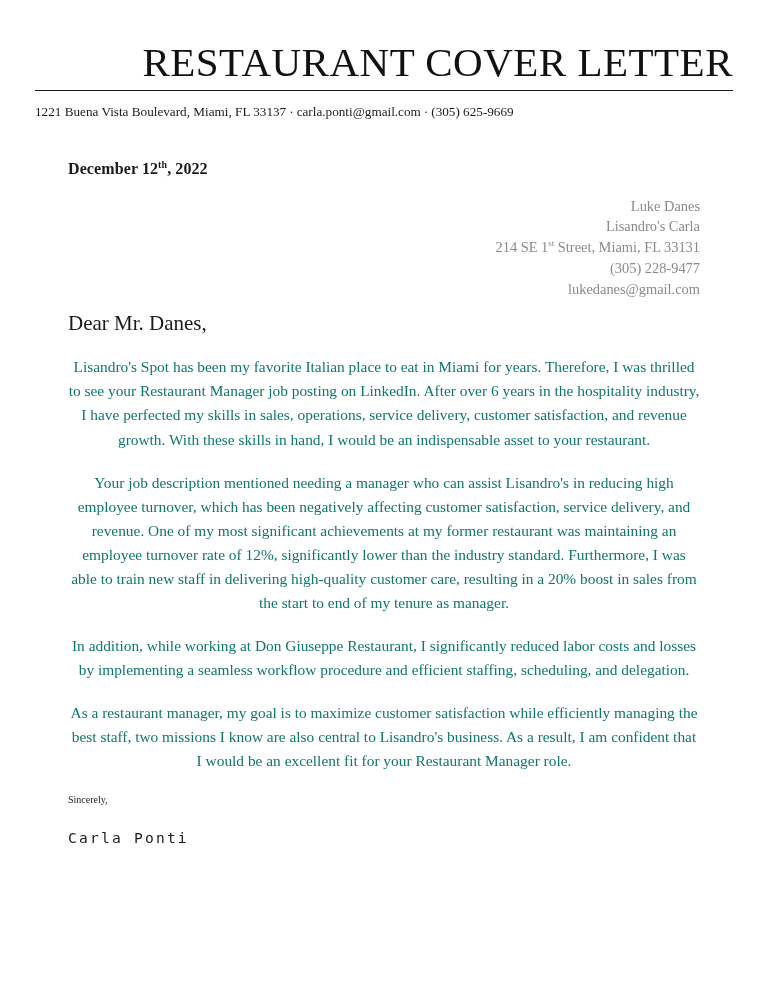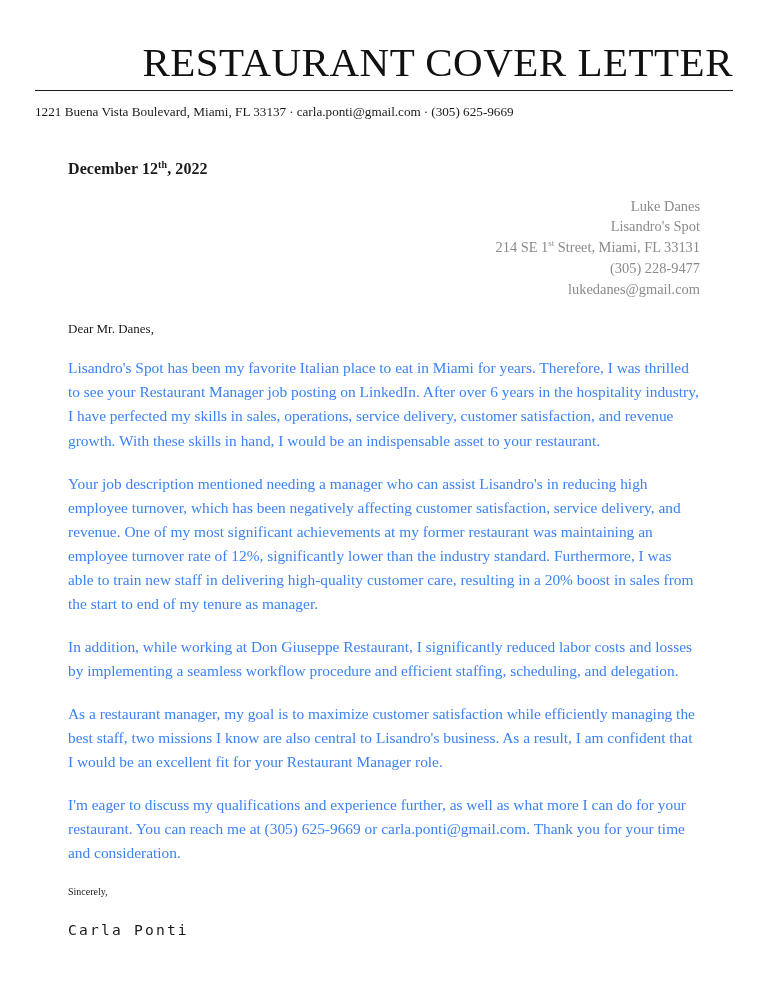--- a/index.html
+++ b/index.html
@@ -76,30 +76,30 @@
     margin-top: 18px;
     font-size: 14.4px;
     line-height: 1.44;
     color: #8a8a8a;
     text-align: right;
   }
   .recipient div {
     white-space: nowrap;
   }
   .salutation {
-    margin-top: 22px;
-    font-size: 13px;
+    margin-top: 12px;
+    font-size: 21px;
     color: #1a1a1a;
   }
   .para {
     margin-top: 19px;
     font-size: 15.4px;
     line-height: 1.56;
-    color: #3b82f6;
-    text-align: left;
+    color: #0f766e;
+    text-align: center;
   }
   .closing {
     margin-top: 21px;
     font-size: 10px;
     color: #1a1a1a;
   }
   .signature {
     margin-top: 24px;
     font-family: "DejaVu Sans Mono", "Liberation Mono", monospace;
     font-size: 14.6px;
@@ -119,32 +119,31 @@
       <span>1221 Buena Vista Boulevard, Miami, FL 33137</span><span class="contact-sep">·</span><span>carla.ponti@gmail.com</span><span class="contact-sep">·</span><span>(305) 625-9669</span>
     </div>
   </div>
 
   <div class="content">
 
     <div class="date-line"><span>December 12</span><sup>th</sup><span>, 2022</span></div>
 
     <div class="recipient">
       <div>Luke Danes</div>
-      <div>Lisandro's Spot</div>
+      <div>Lisandro's Carla</div>
       <div><span>214 SE 1</span><sup>st</sup><span> Street, Miami, FL 33131</span></div>
       <div>(305) 228-9477</div>
       <div>lukedanes@gmail.com</div>
     </div>
 
     <div class="salutation">Dear Mr. Danes,</div>
 
     <p class="para">Lisandro's Spot has been my favorite Italian place to eat in Miami for years. Therefore, I was thrilled to see your Restaurant Manager job posting on LinkedIn. After over 6 years in the hospitality industry, I have perfected my skills in sales, operations, service delivery, customer satisfaction, and revenue growth. With these skills in hand, I would be an indispensable asset to your restaurant.</p>
     <p class="para">Your job description mentioned needing a manager who can assist Lisandro's in reducing high employee turnover, which has been negatively affecting customer satisfaction, service delivery, and revenue. One of my most significant achievements at my former restaurant was maintaining an employee turnover rate of 12%, significantly lower than the industry standard. Furthermore, I was able to train new staff in delivering high-quality customer care, resulting in a 20% boost in sales from the start to end of my tenure as manager.</p>
     <p class="para">In addition, while working at Don Giuseppe Restaurant, I significantly reduced labor costs and losses by implementing a seamless workflow procedure and efficient staffing, scheduling, and delegation.</p>
     <p class="para">As a restaurant manager, my goal is to maximize customer satisfaction while efficiently managing the best staff, two missions I know are also central to Lisandro's business. As a result, I am confident that I would be an excellent fit for your Restaurant Manager role.</p>
-    <p class="para">I'm eager to discuss my qualifications and experience further, as well as what more I can do for your restaurant. You can reach me at (305) 625-9669 or carla.ponti@gmail.com. Thank you for your time and consideration.</p>
 
     <div class="closing">Sincerely,</div>
 
     <div class="signature">Carla Ponti</div>
 
   </div>
 </div>
 
 </body></html>

